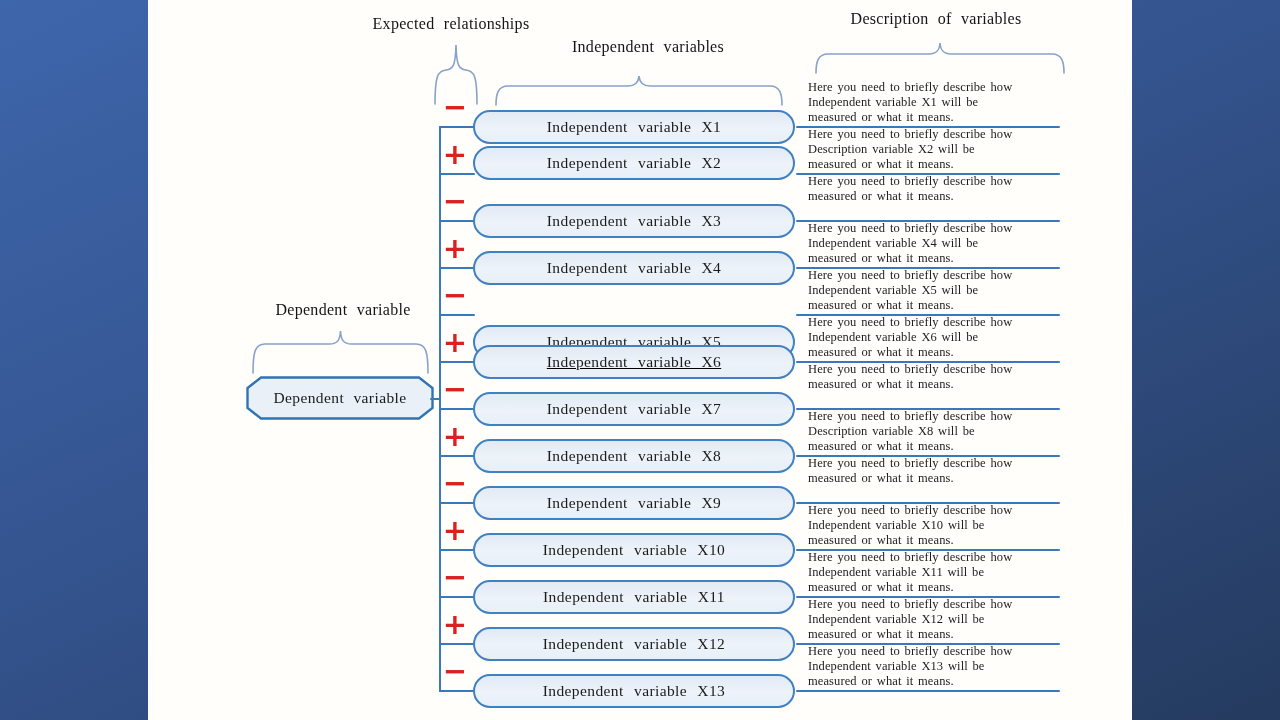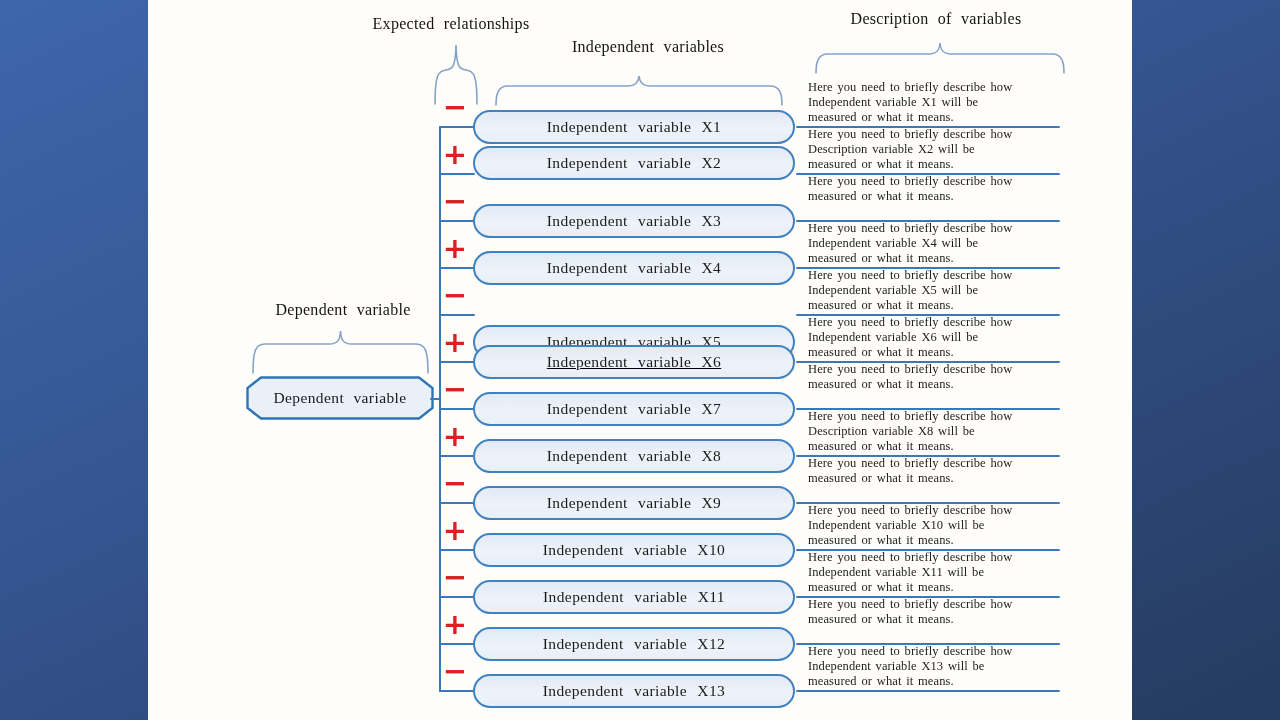--- a/index.html
+++ b/index.html
@@ -236,20 +236,21 @@
   </div>
       <div>
     <div class="hline branch" style="left: 439px; top: 643px; width: 36px;"></div>
     <div class="sign" style="top: 609px;">+</div>
     <div class="ivbox" style="top: 627px;">
       <span class="ivlabel">Independent variable X12</span>
     </div>
     <div class="hline underline" style="left: 796px; top: 643px; width: 264px;"></div>
     <div class="desc" style="top: 597px;">
           <div class="dline">Here you need to briefly describe how</div>
+          <div class="dline">Independent variable X12 will be</div>
           <div class="dline">measured or what it means.</div>
         </div>
   </div>
       <div>
     <div class="hline branch" style="left: 439px; top: 690px; width: 36px;"></div>
     <div class="sign" style="top: 656px;">−</div>
     <div class="ivbox" style="top: 674px;">
       <span class="ivlabel">Independent variable X13</span>
     </div>
     <div class="hline underline" style="left: 796px; top: 690px; width: 264px;"></div>

